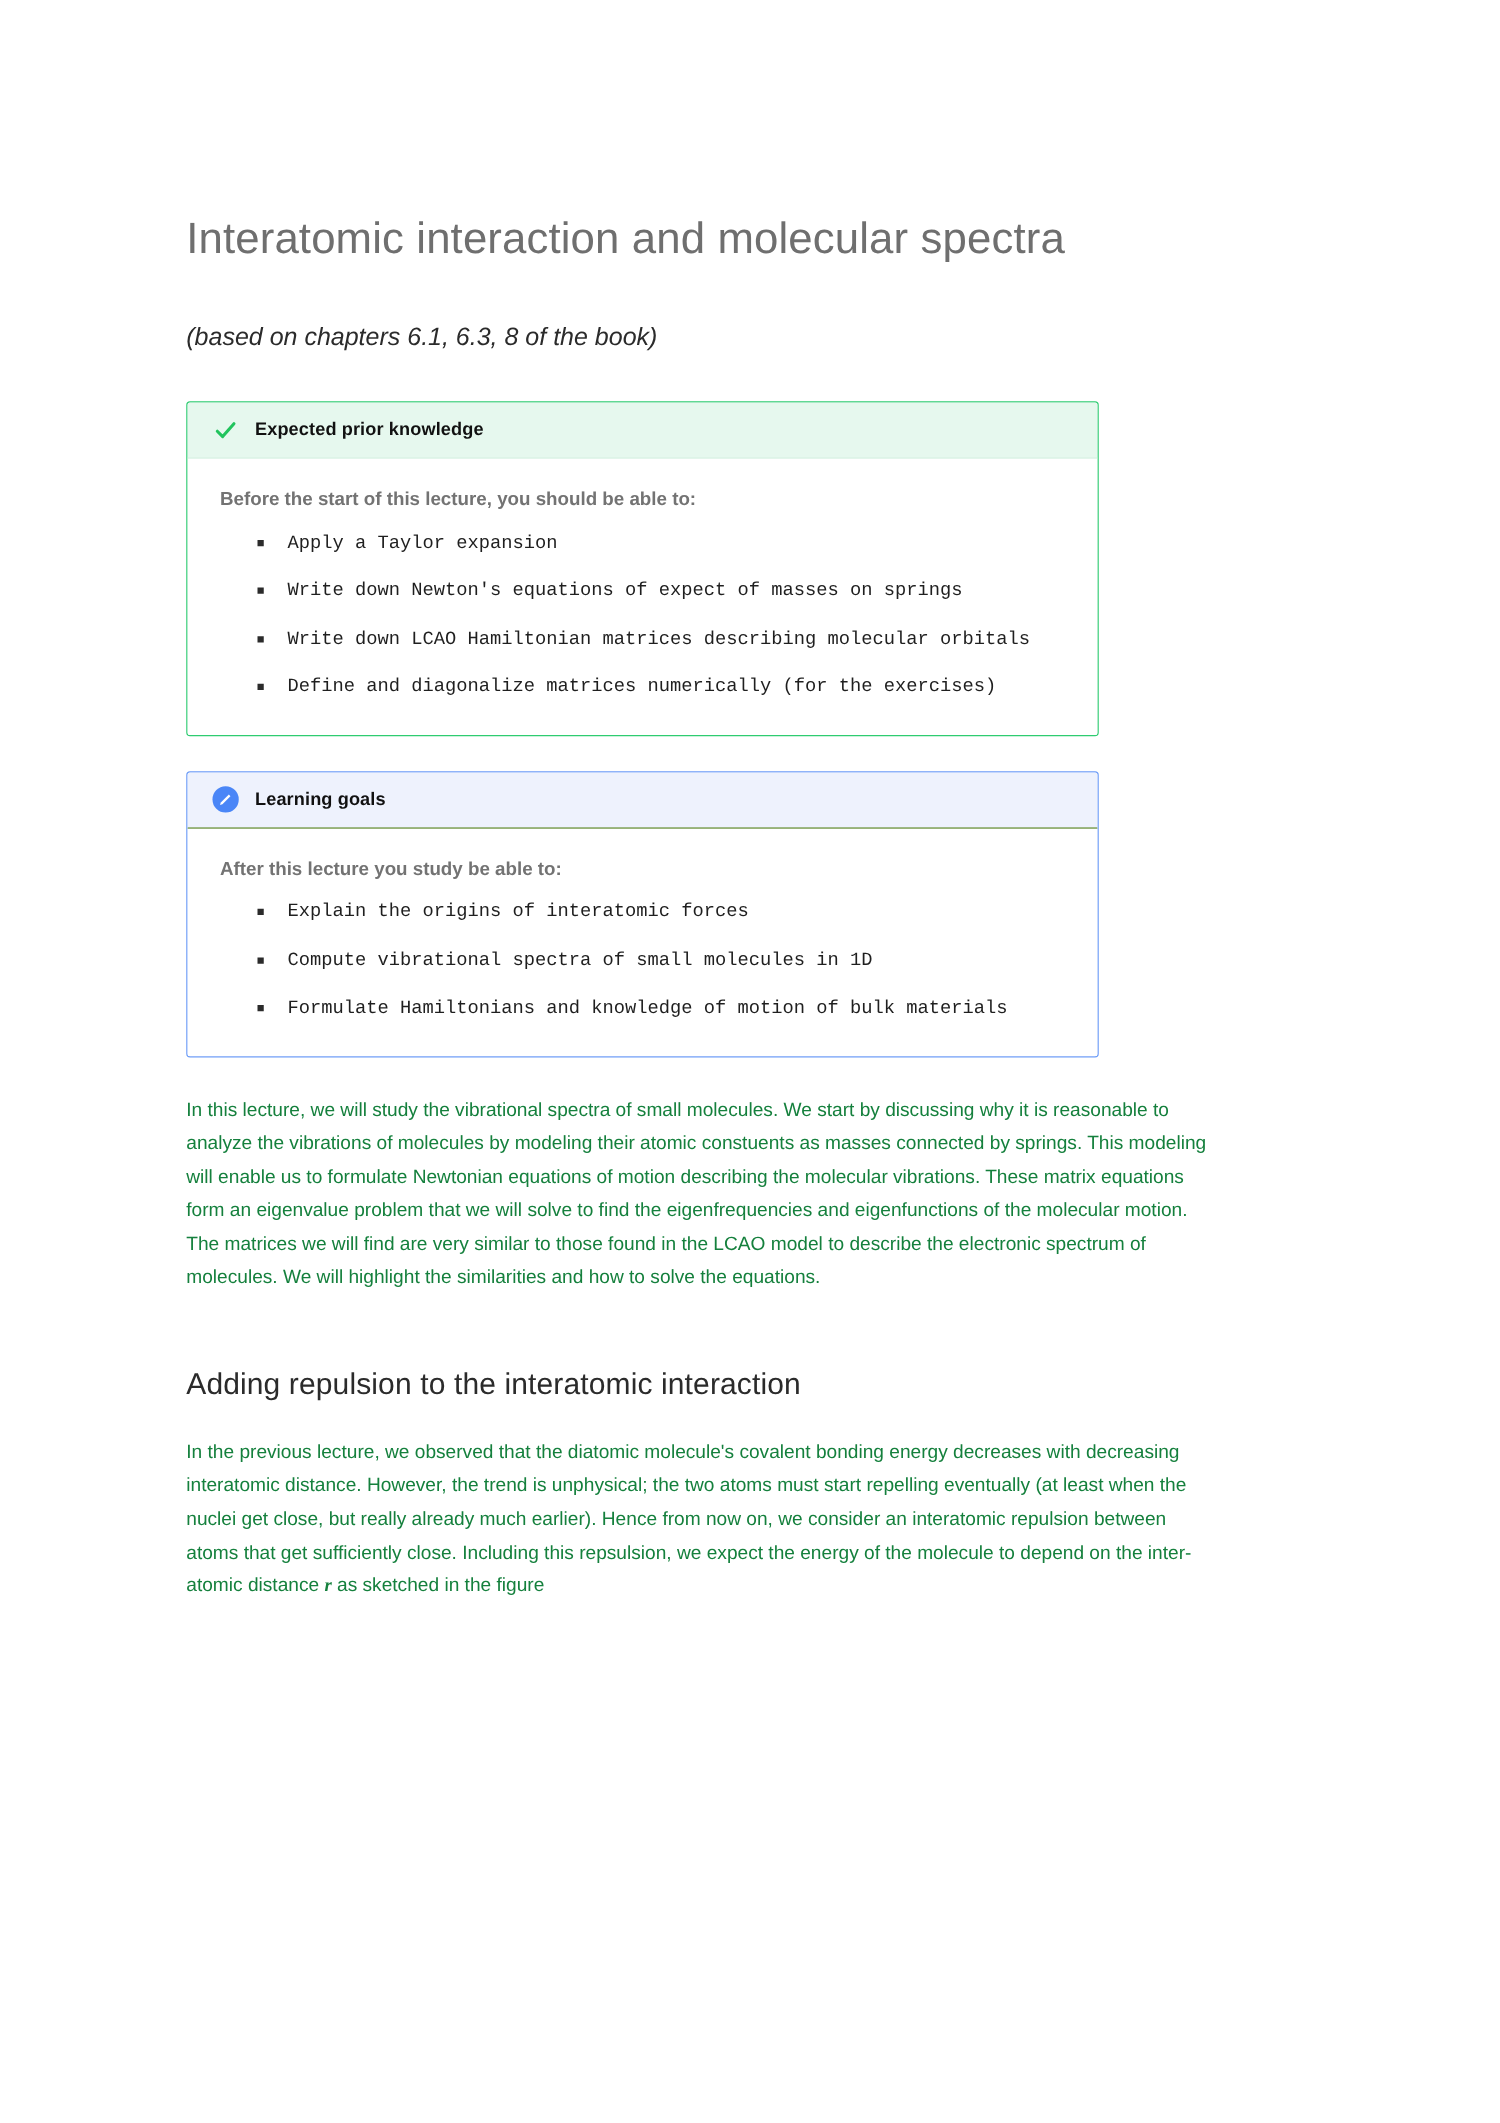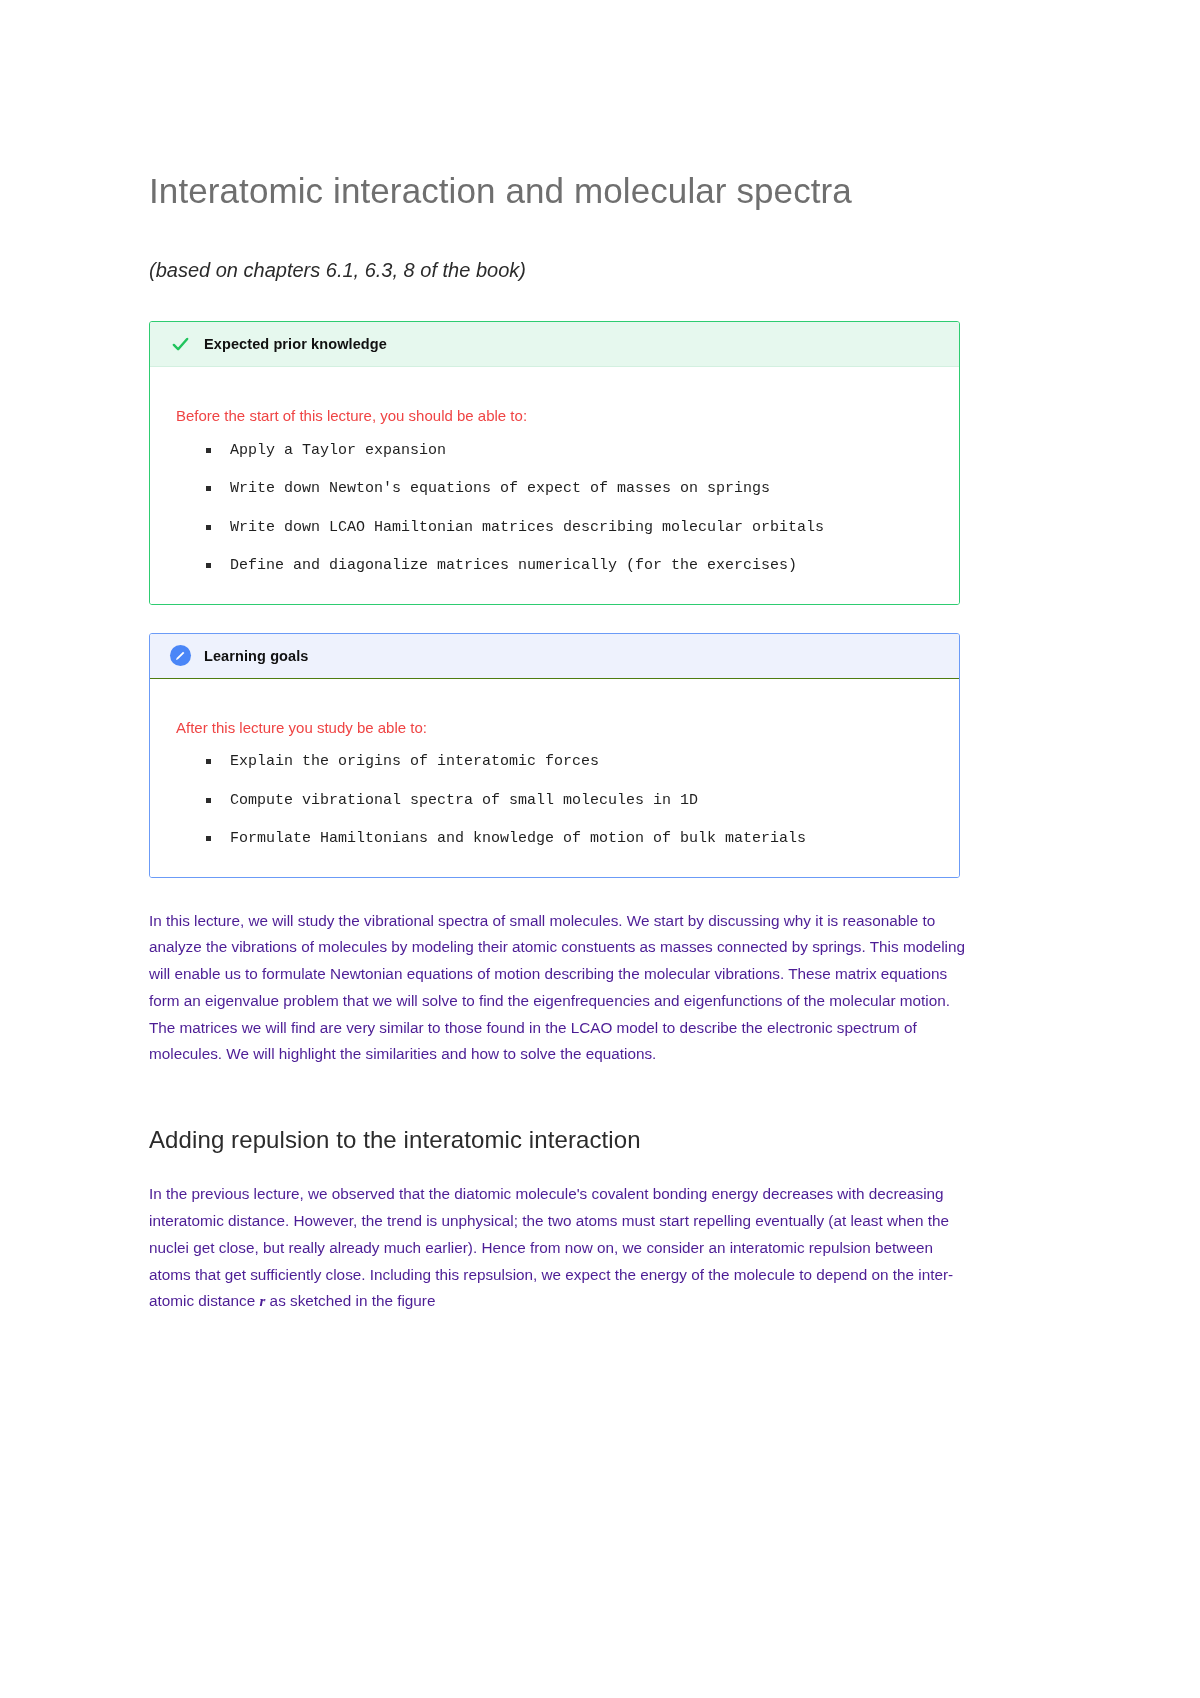--- a/index.html
+++ b/index.html
@@ -38,21 +38,21 @@
     font-size: 20px;
     font-style: italic;
     color: #2b2b2b;
     margin: 0 0 37px 0;
     line-height: 1.4;
   }
 
   
   .callout {
     box-sizing: border-box;
-    width: 811px;
+    width: 730px;
     border-radius: 3px;
     overflow: hidden;
     margin-bottom: 28px;
     background: #ffffff;
   }
   .callout-green {
     border: 1.6px solid #2ecc71;
   }
   .callout-blue {
     border: 1.6px solid #6b9bf7;
@@ -99,23 +99,24 @@
     justify-content: center;
   }
   .pencil-badge svg { display: block; }
 
   .callout-body {
     padding: 22px 26px 26px 26px;
     background: #ffffff;
   }
   .callout-lead {
     font-size: 15px;
-    color: #ef4444;
-    margin: 16px 0 12px 0;
+    color: #737373;
+    margin: 0 0 12px 0;
     line-height: 1.5;
+    font-weight: bold;
   }
 
   ul.callout-list {
     list-style: none;
     margin: 0;
     padding: 0 0 0 28px;
     font-family: Liberation Mono, monospace;
   }
   ul.callout-list li {
     position: relative;
@@ -132,21 +133,21 @@
     left: 2px;
     top: 8px;
     width: 5px;
     height: 5px;
     background: #2b2b2b;
   }
 
   
   .body-para {
     font-size: 15.3px;
-    color: #4c1d95;
+    color: #15803d;
     line-height: 1.75;
     margin: 0 0 18px 0;
     max-width: 817px;
     text-align: left;
   }
   .para-gap-top { margin-top: 30px; }
 
   .section-heading {
     font-size: 24px;
     font-weight: 400;

